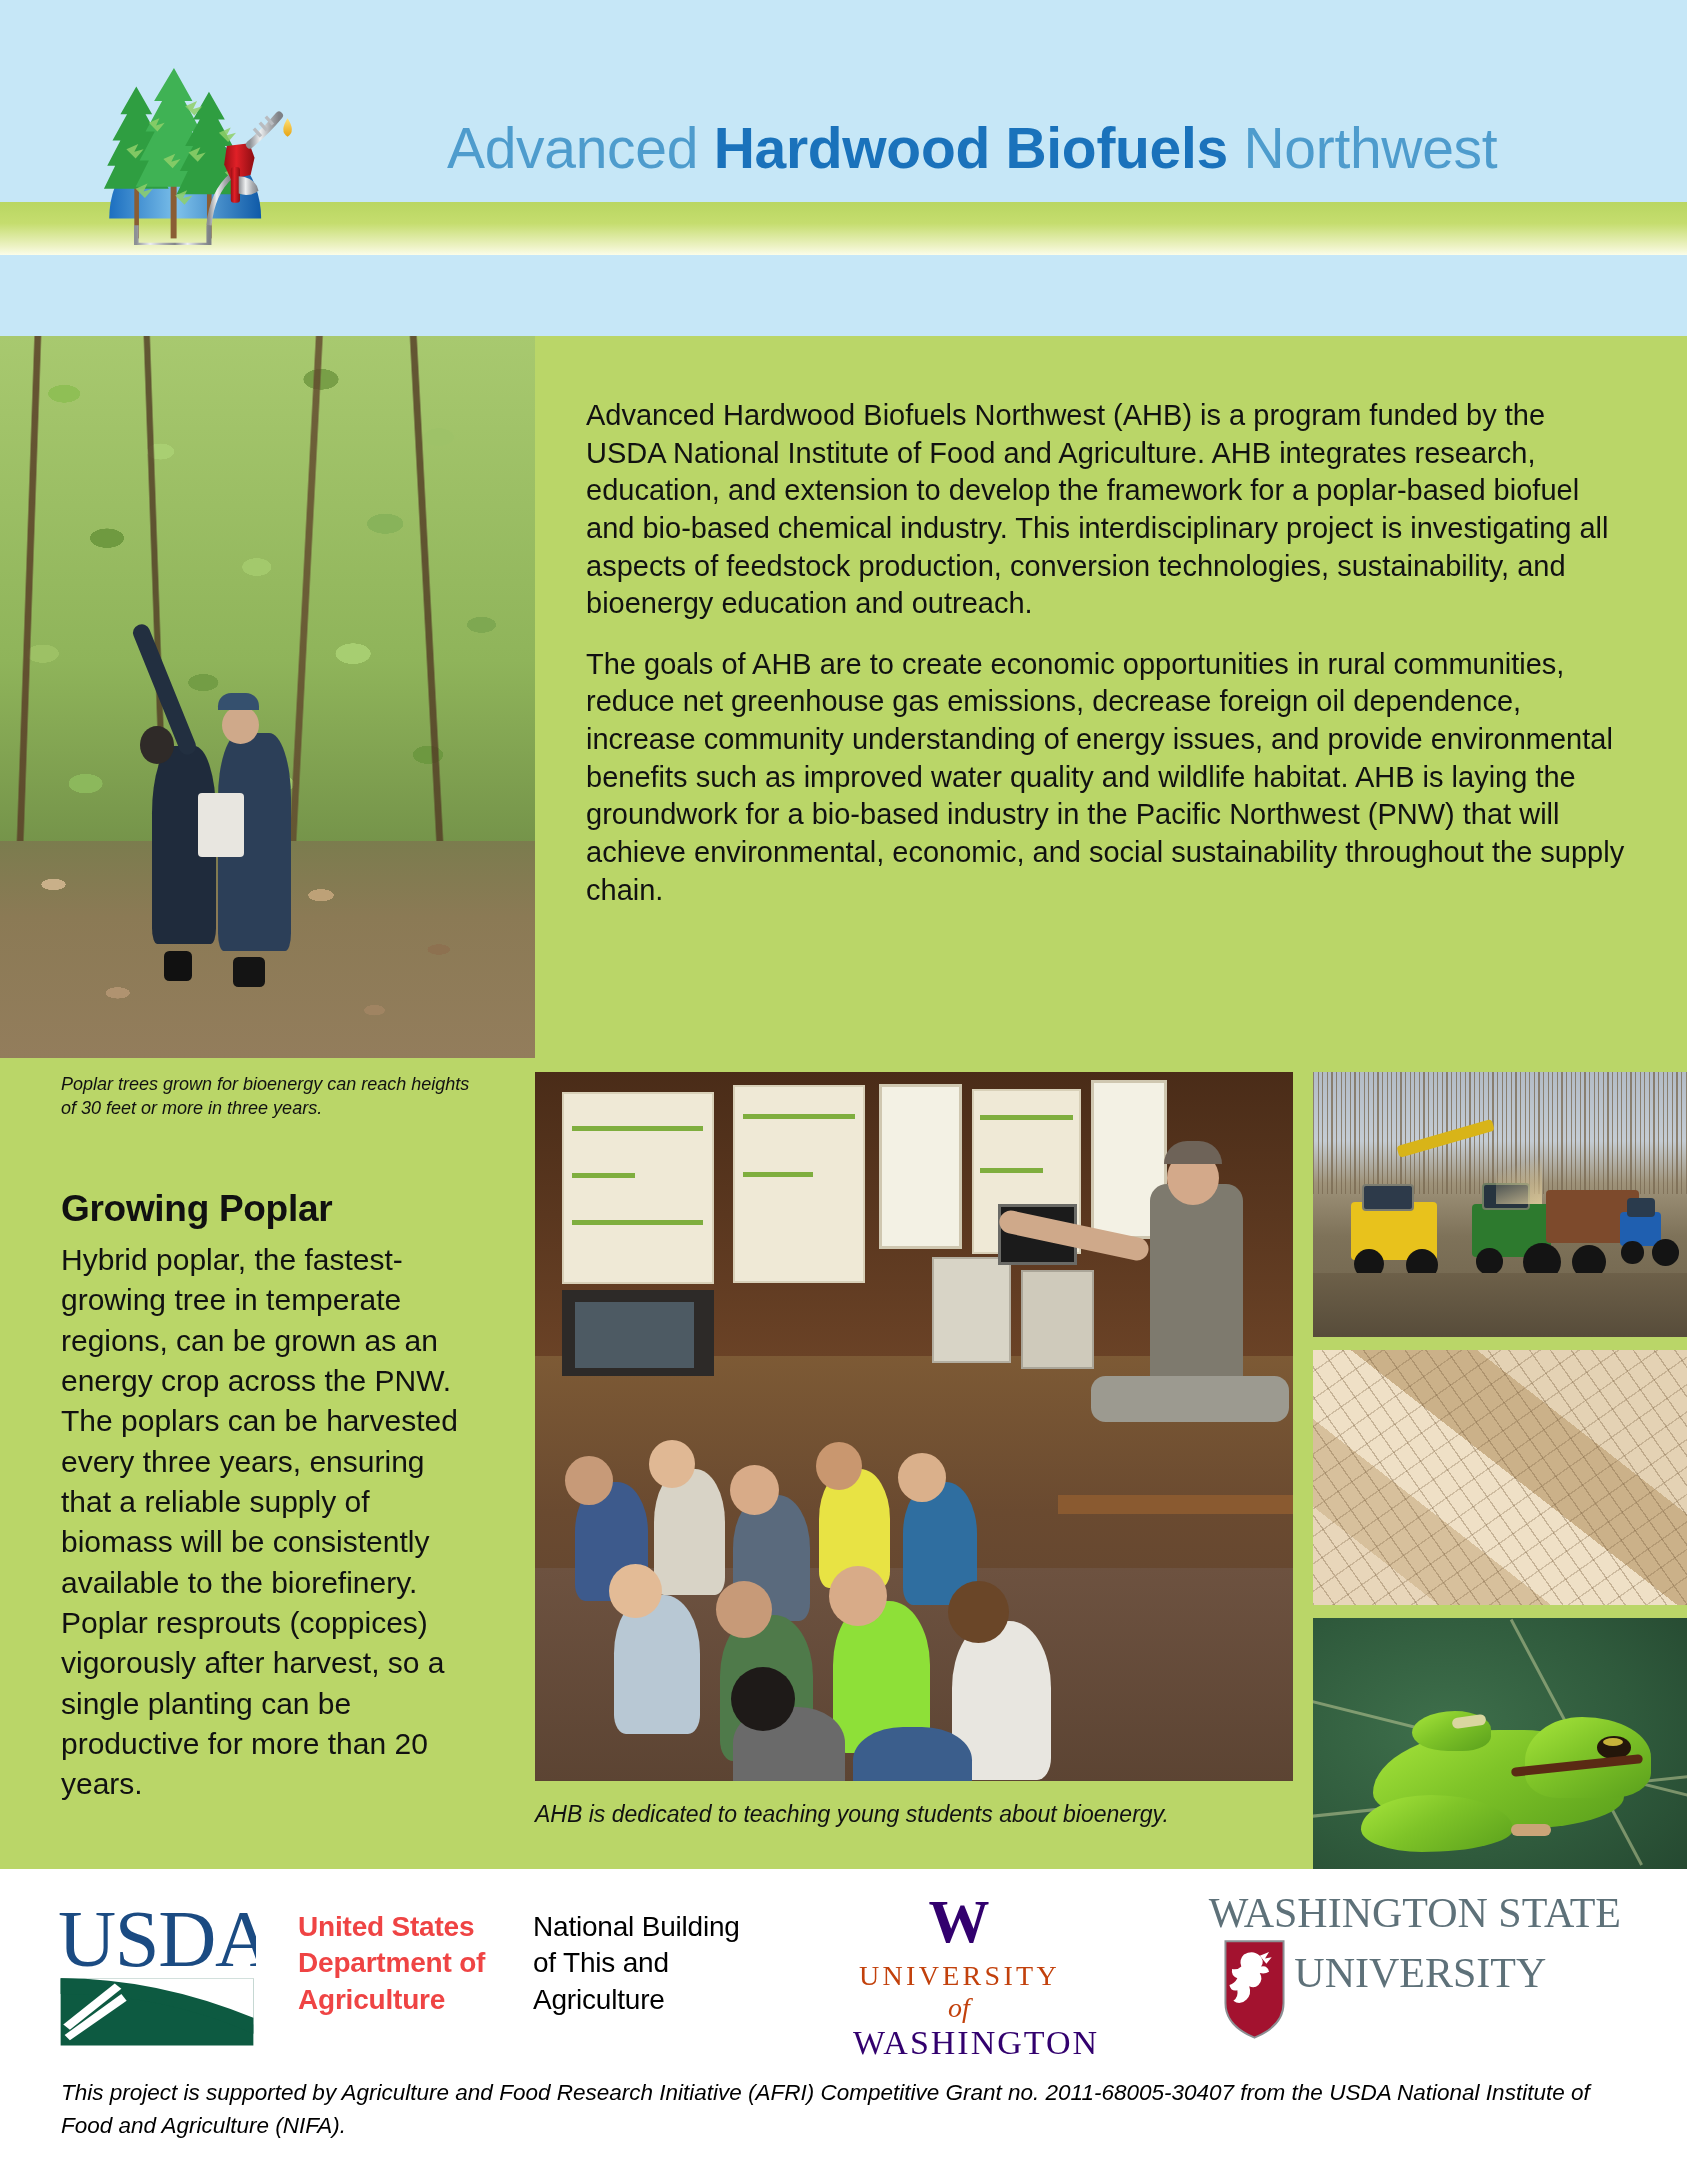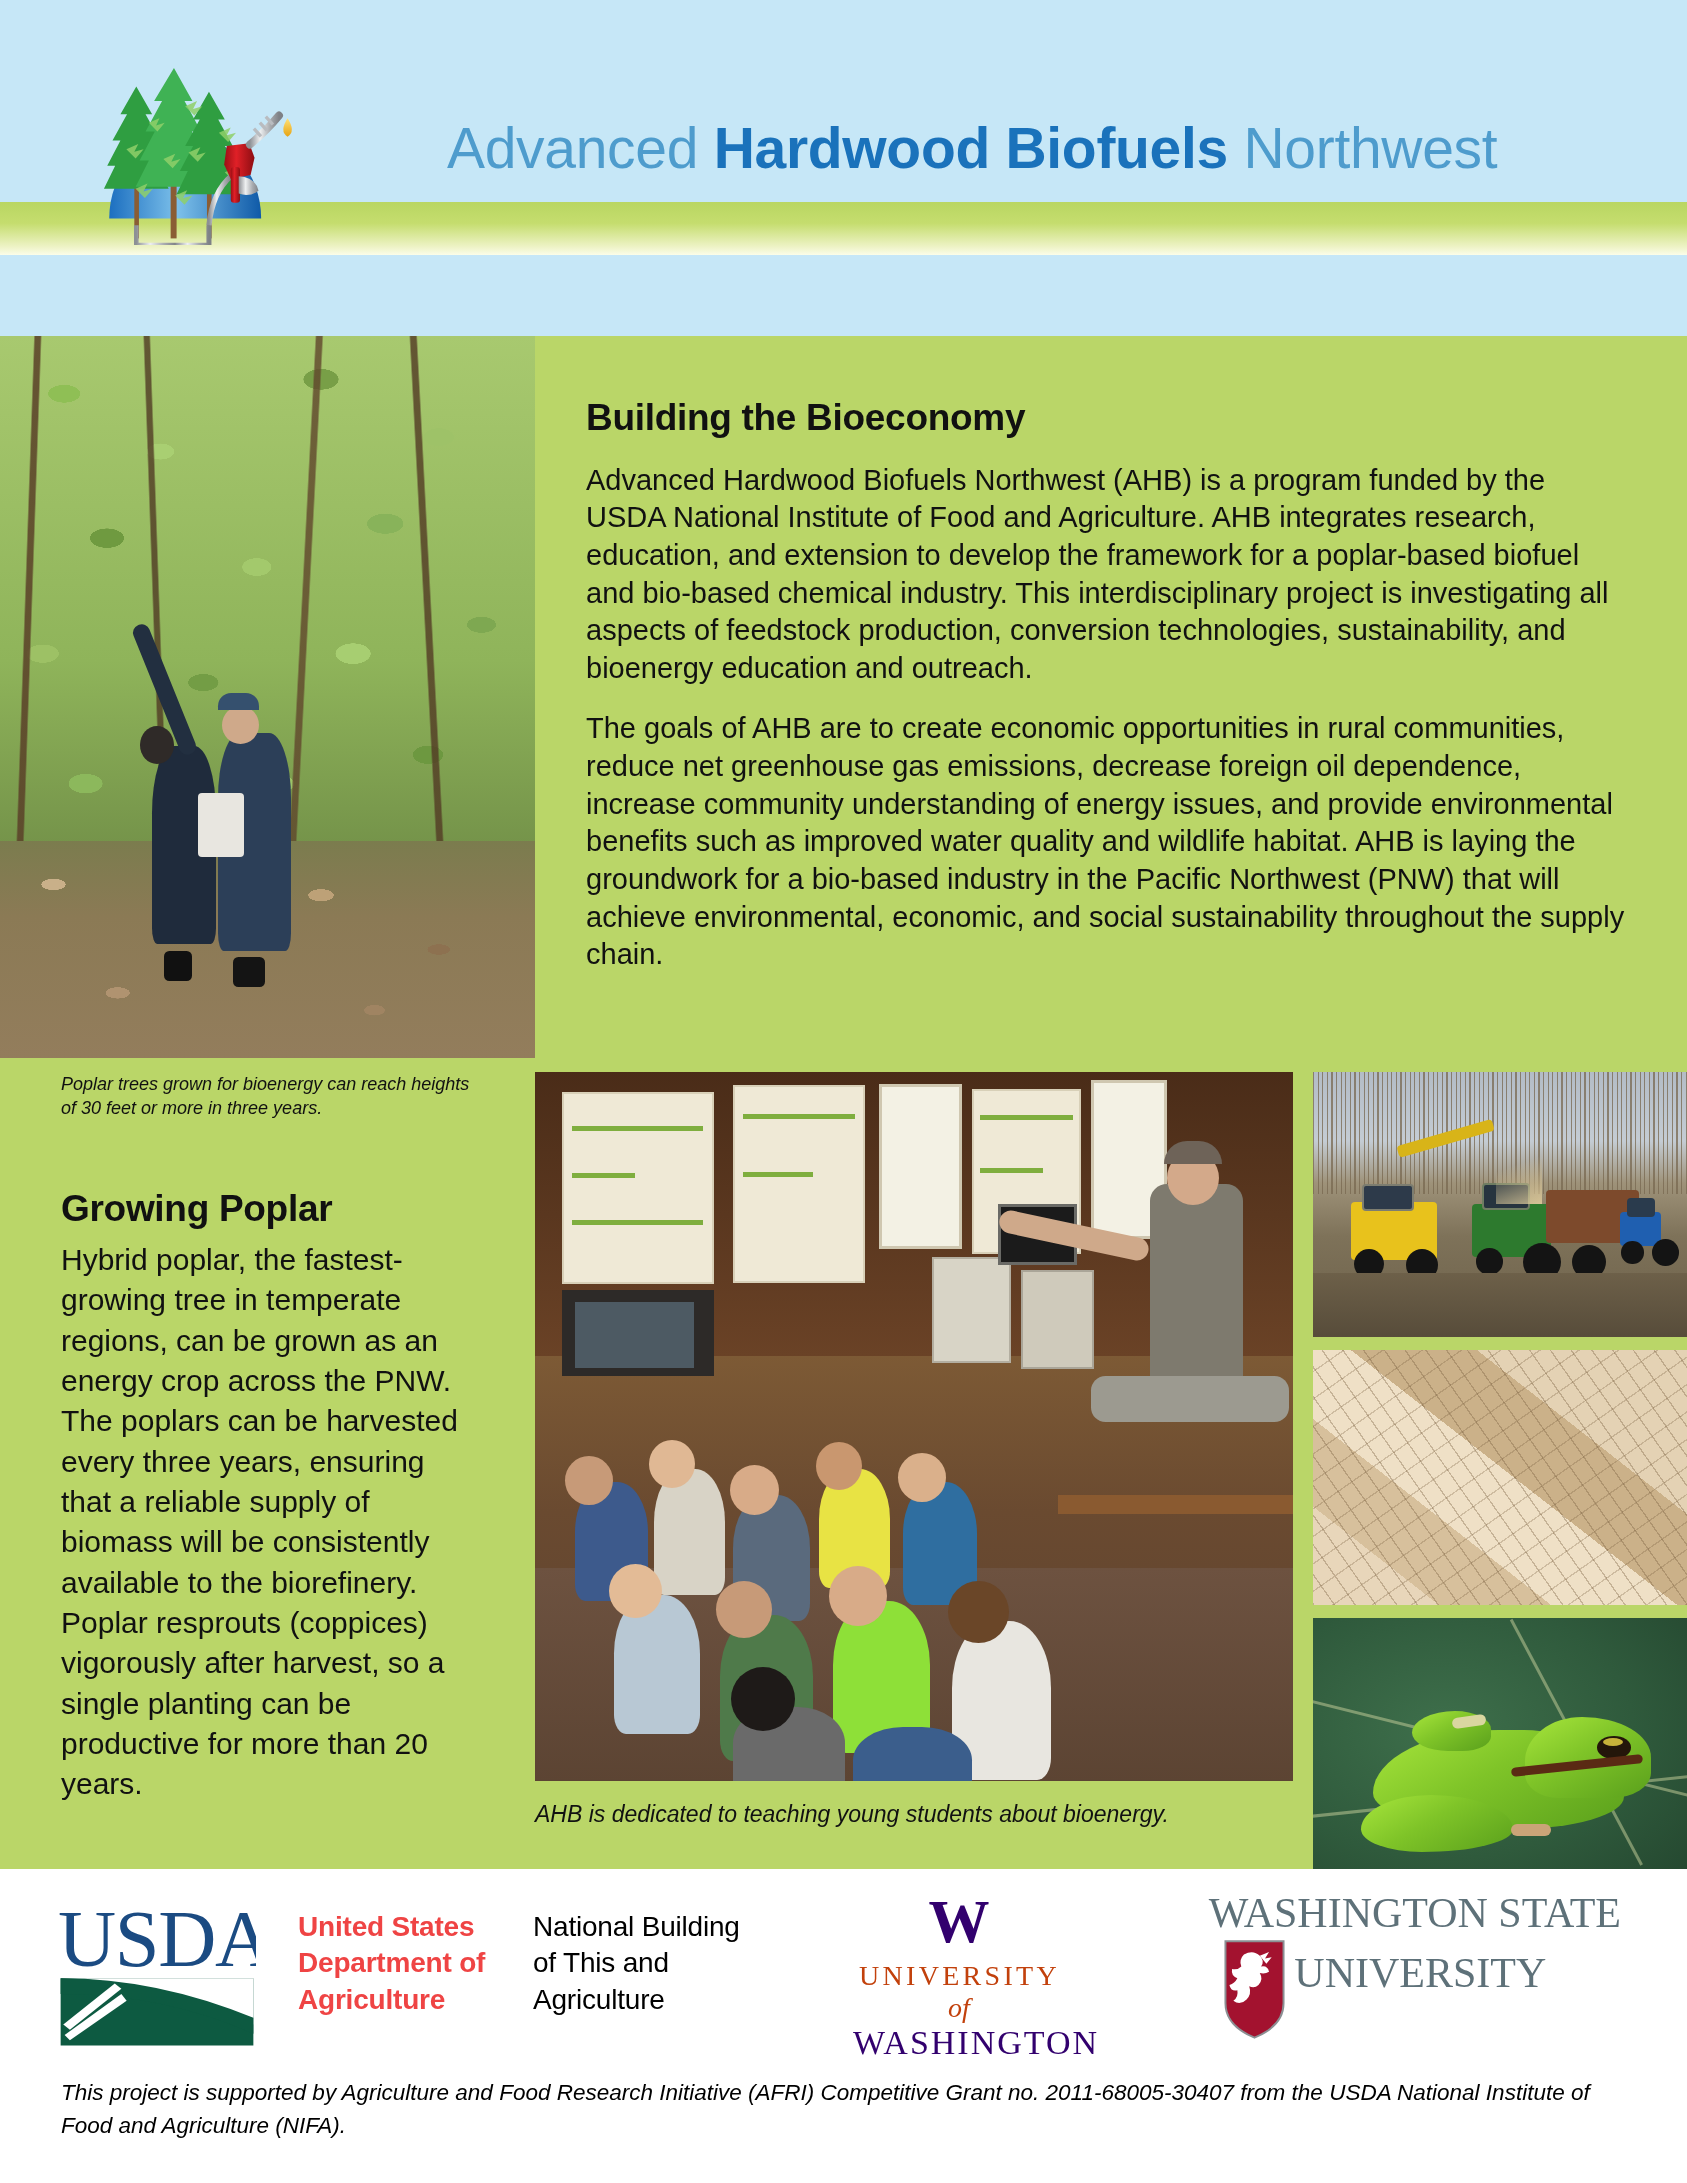--- a/index.html
+++ b/index.html
@@ -308,21 +308,20 @@
   <div class="person" style="left:156px; top:284px; width:17px; height:139px; background:#222f40; transform:rotate(-22deg); border-radius:8px;"></div>
   <div class="person" style="left:218px; top:397px; width:73px; height:218px; background:#2c3f58; border-radius:30% 30% 8% 8%;"></div>
   <div class="person" style="left:222px; top:370px; width:37px; height:38px; background:#cfa98a; border-radius:50%;"></div>
   <div class="person" style="left:218px; top:357px; width:41px; height:17px; background:#35506e; border-radius:13.2px 13.2px 0 0;"></div>
   <div class="person" style="left:198px; top:457px; width:46px; height:64px; background:#e8e6e0; border-radius:4px;"></div>
   <div class="person" style="left:164px; top:615px; width:28px; height:30px; background:#111; border-radius:5.3px;"></div>
   <div class="person" style="left:233px; top:621px; width:32px; height:30px; background:#141414; border-radius:5.3px;"></div>
 </div>
 
 <div class="bioeconomy">
-  <div class="h-section">Building the Bioeconomy</div>
   <div class="p-body">Advanced Hardwood Biofuels Northwest (AHB) is a program funded by the USDA National Institute of Food and Agriculture. AHB integrates research, education, and extension to develop the framework for a poplar-based biofuel and bio-based chemical industry. This interdisciplinary project is investigating all aspects of feedstock production, conversion technologies, sustainability, and bioenergy education and outreach.</div>
   <div class="p-body">The goals of AHB are to create economic opportunities in rural communities, reduce net greenhouse gas emissions, decrease foreign oil dependence, increase community understanding of energy issues, and provide environmental benefits such as improved water quality and wildlife habitat. AHB is laying the groundwork for a bio-based industry in the Pacific Northwest (PNW) that will achieve environmental, economic, and social sustainability throughout the supply chain.</div>
 </div>
 
 <div class="caption-trees">Poplar trees grown for bioenergy can reach heights of 30 feet or more in three years.</div>
 
 <div class="h-growing">Growing Poplar</div>
 <div class="p-growing">Hybrid poplar, the fastest-growing tree in temperate regions, can be grown as an energy crop across the PNW. The poplars can be harvested every three years, ensuring that a reliable supply of biomass will be consistently available to the biorefinery. Poplar resprouts (coppices) vigorously after harvest, so a single planting can be productive for more than 20 years.</div>
 
 <div class="photo-classroom">

